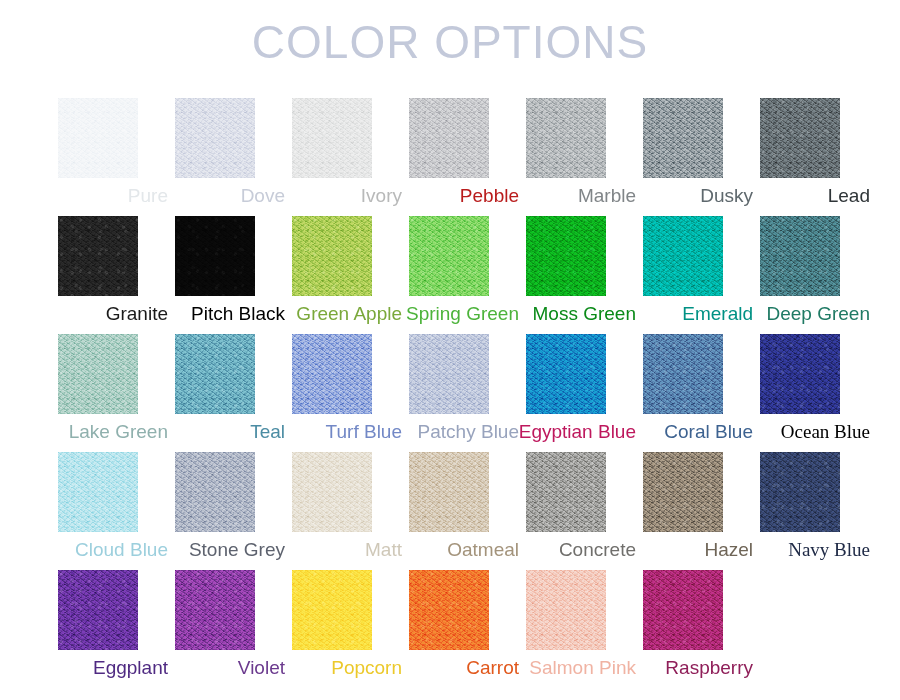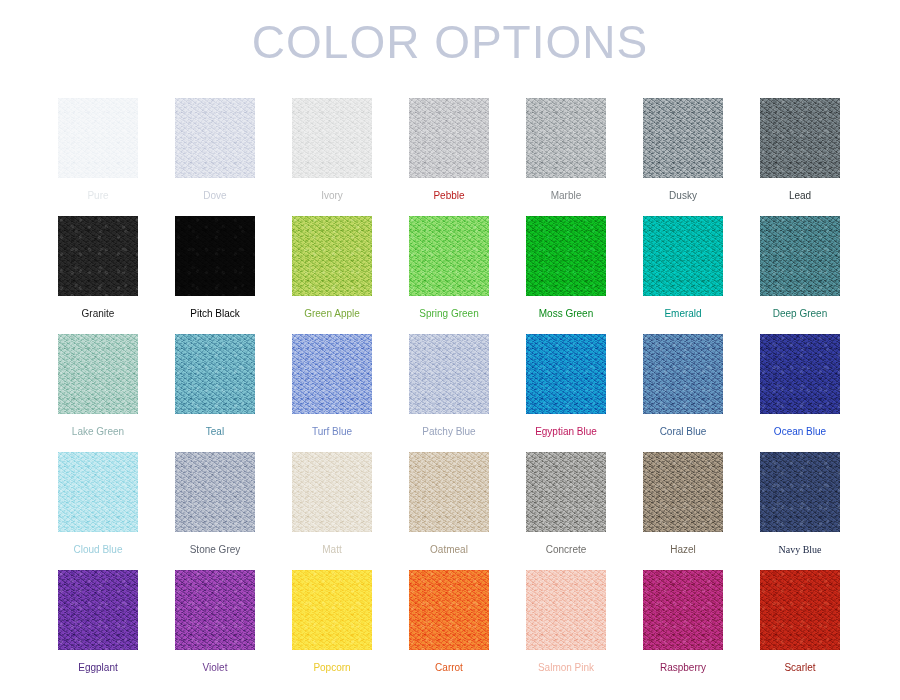--- a/index.html
+++ b/index.html
@@ -79,22 +79,22 @@
       radial-gradient(circle at 34% 71%, rgba(0,0,0,0.5) 0 1.5px, transparent 2px),
       radial-gradient(circle at 72% 86%, rgba(255,255,255,0.6) 0 1.5px, transparent 2px),
       radial-gradient(circle at 7% 59%, rgba(0,0,0,0.45) 0 1.5px, transparent 2px);
     background-size: 19px 17px, 23px 21px, 17px 23px, 21px 19px, 25px 18px, 15px 25px;
   }
   .label {
     position: absolute;
     left: -30px;
     width: 140px;
     top: 88px;
-    text-align: center;
-    font-size: 10px;
+    text-align: right;
+    font-size: 19px;
     font-family: "Liberation Sans", sans-serif;
     white-space: nowrap;
     line-height: 20px;
   }
 </style>
 </head>
 <body>
 
 <div id="page">
 
@@ -239,21 +239,21 @@
           <div class="tex"></div>
           <div class="tex2"></div>
         </div>
         <div class="label" style="color: rgb(61, 98, 144);">Coral Blue</div>
       </div>
       <div class="cell">
         <div class="swatch" style="background-color: rgb(38, 44, 119);">
           <div class="tex"></div>
           <div class="tex2"></div>
         </div>
-        <div class="label" style="color: #1d4ed8;">Ocean Blue</div>
+        <div class="label" style="color: #000000; font-family: Liberation Serif, serif;">Ocean Blue</div>
       </div>
       <div class="cell">
         <div class="swatch" style="background-color: rgb(169, 224, 234);">
           <div class="tex"></div>
           <div class="tex2"></div>
         </div>
         <div class="label" style="color: rgb(156, 207, 221);">Cloud Blue</div>
       </div>
       <div class="cell">
         <div class="swatch" style="background-color: rgb(159, 168, 187);">
@@ -332,22 +332,15 @@
         </div>
         <div class="label" style="color: rgb(240, 179, 163);">Salmon Pink</div>
       </div>
       <div class="cell">
         <div class="swatch" style="background-color: rgb(158, 35, 100);">
           <div class="tex"></div>
           <div class="tex2"></div>
         </div>
         <div class="label" style="color: rgb(143, 31, 89);">Raspberry</div>
       </div>
-      <div class="cell">
-        <div class="swatch" style="background-color: rgb(168, 29, 17);">
-          <div class="tex"></div>
-          <div class="tex2"></div>
-        </div>
-        <div class="label" style="color: rgb(151, 25, 14);">Scarlet</div>
-      </div>
     </div>
 
 </div>
 
 </body></html>

